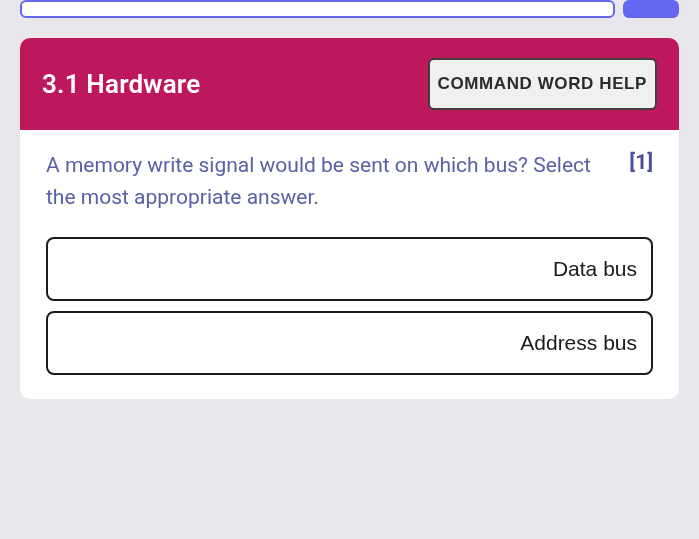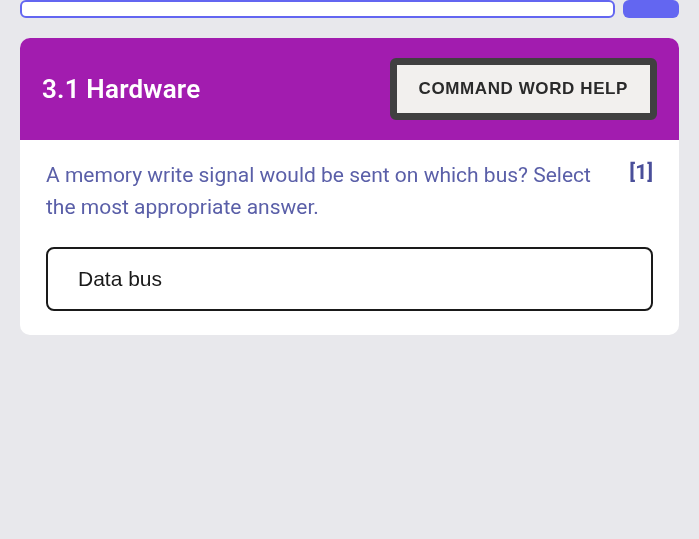--- a/index.html
+++ b/index.html
@@ -35,37 +35,37 @@
       background: #6366f1;
       border-radius: 6px;
     }
     .card {
       margin: 8px 20px 0 20px;
       background: #fff;
       border-radius: 10px;
       overflow: hidden;
     }
     .card-header {
-      background: #a21caf;
+      background: #be185d;
       display: flex;
       align-items: center;
       justify-content: space-between;
       padding: 20px 22px;
     }
     .card-title {
       color: #fff;
       font-size: 26px;
       font-weight: 600;
       letter-spacing: 0.2px;
     }
     .help-button {
       background: #f2f0ee;
-      border: 7px solid #404040;
+      border: 2px solid #404040;
       border-radius: 6px;
-      padding: 14px 22px;
+      padding: 14px 8px;
       font-size: 17px;
       font-weight: 700;
       letter-spacing: 0.6px;
       color: #2a2a2a;
       cursor: pointer;
     }
     .card-body {
       padding: 20px 26px 24px 26px;
     }
     .question-row {
@@ -88,26 +88,26 @@
     }
     .options {
       margin-top: 24px;
       display: flex;
       flex-direction: column;
       gap: 10px;
     }
     .option {
       border: 2px solid #1a1a1a;
       border-radius: 8px;
-      padding: 18px 30px;
+      padding: 18px 14px;
       font-size: 21px;
       color: #1a1a1a;
       background: #fff;
       cursor: pointer;
-      text-align: left;
+      text-align: right;
     }
   </style>
 </head>
 <body>
 
 <div class="top-area">
   <div class="top-input-row">
     <div class="top-input"></div>
     <div class="top-button"></div>
   </div>
@@ -118,15 +118,16 @@
     <div class="card-title">3.1 Hardware</div>
     <button class="help-button">COMMAND WORD HELP</button>
   </div>
   <div class="card-body">
     <div class="question-row">
       <div class="question-text">A memory write signal would be sent on which bus? Select the most appropriate answer.</div>
       <div class="marks">[1]</div>
     </div>
     <div class="options">
       <button class="option">Data bus</button>
+      <button class="option">Address bus</button>
     </div>
   </div>
 </div>
 
 </body></html>

